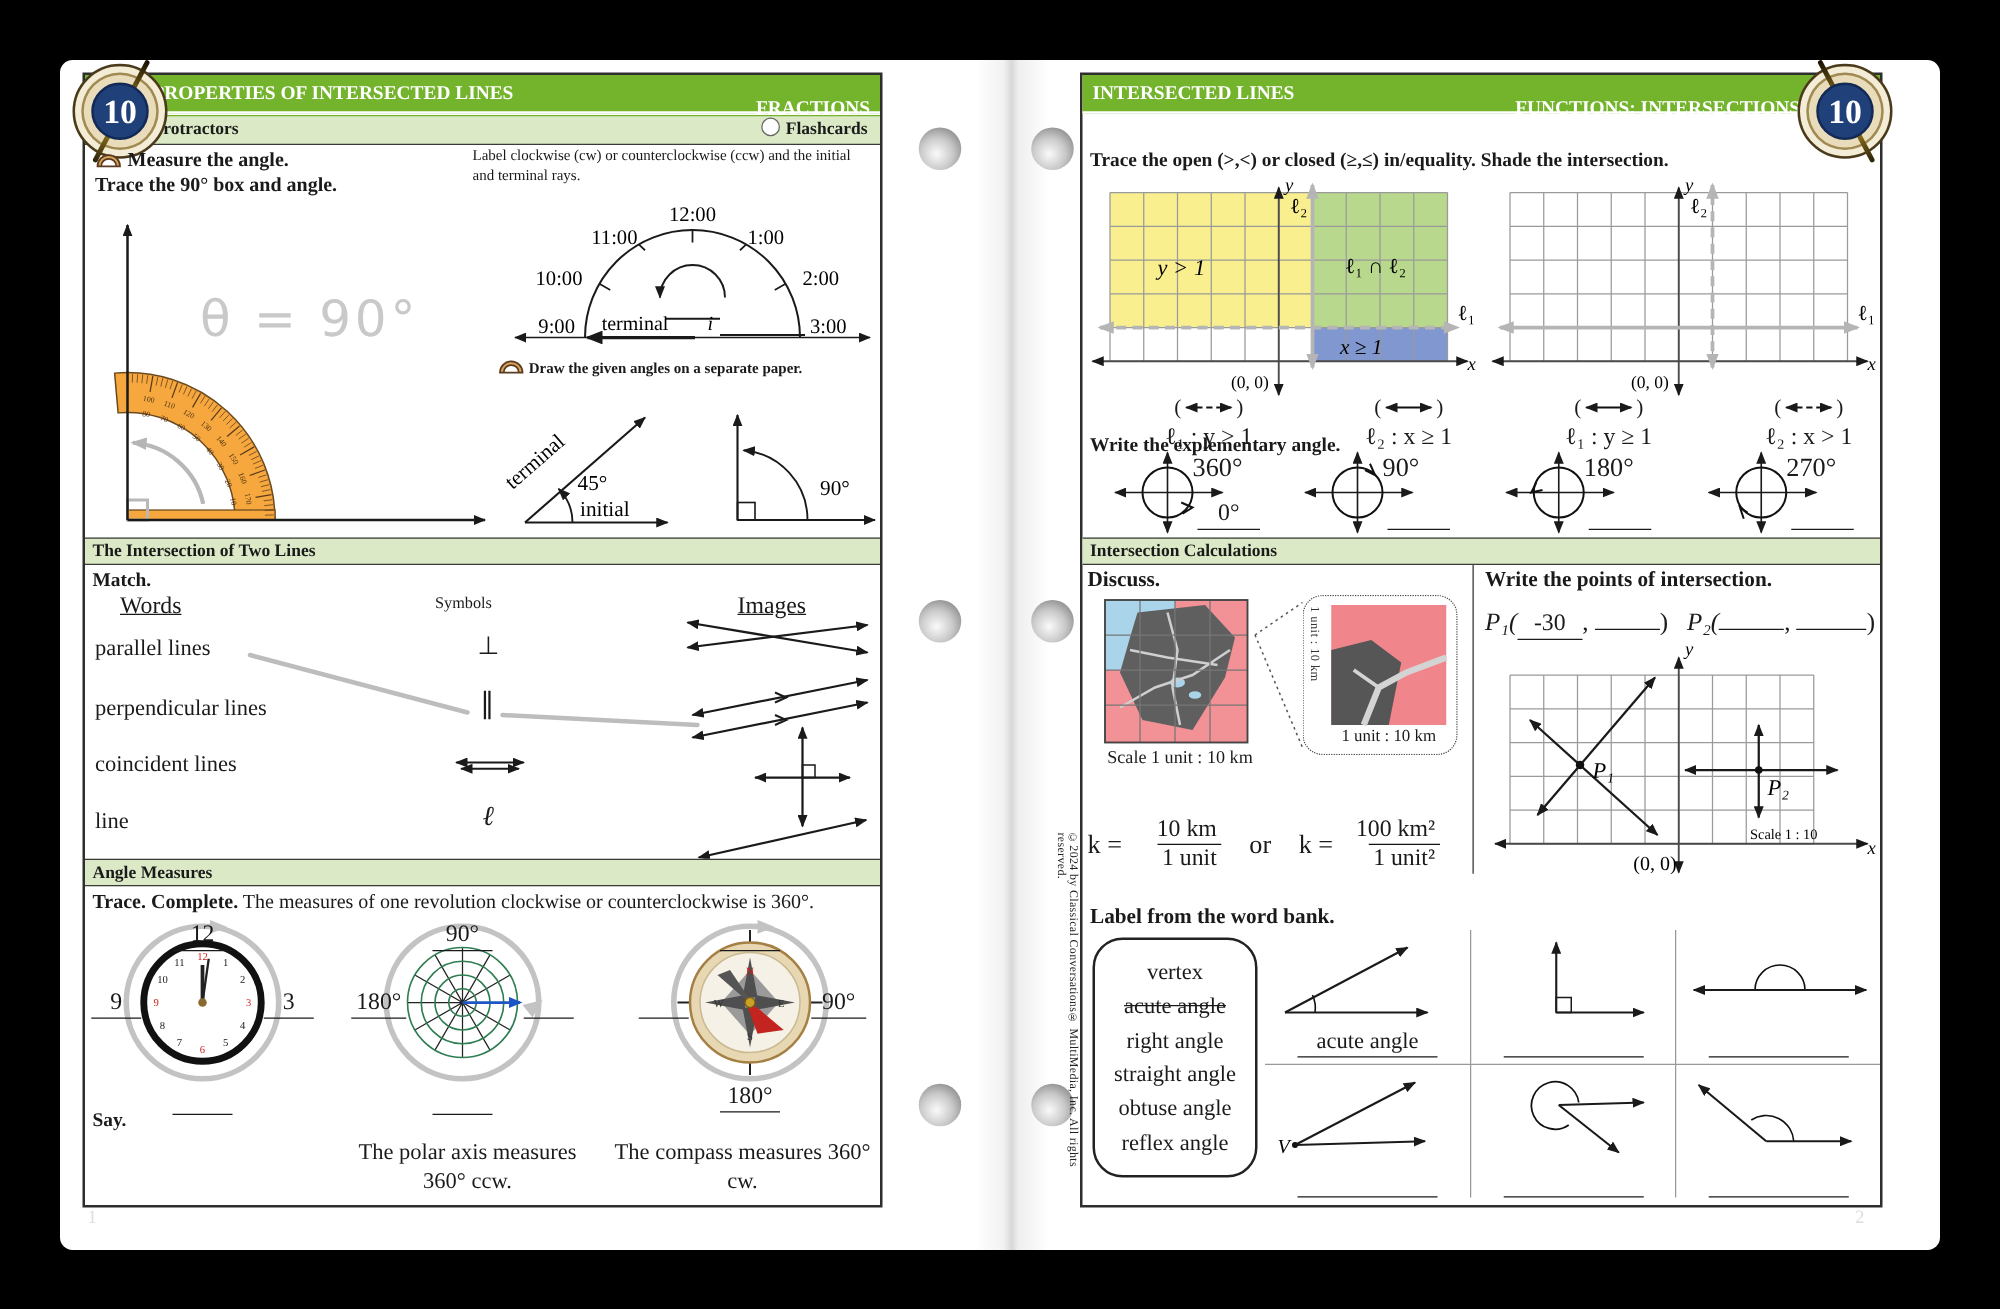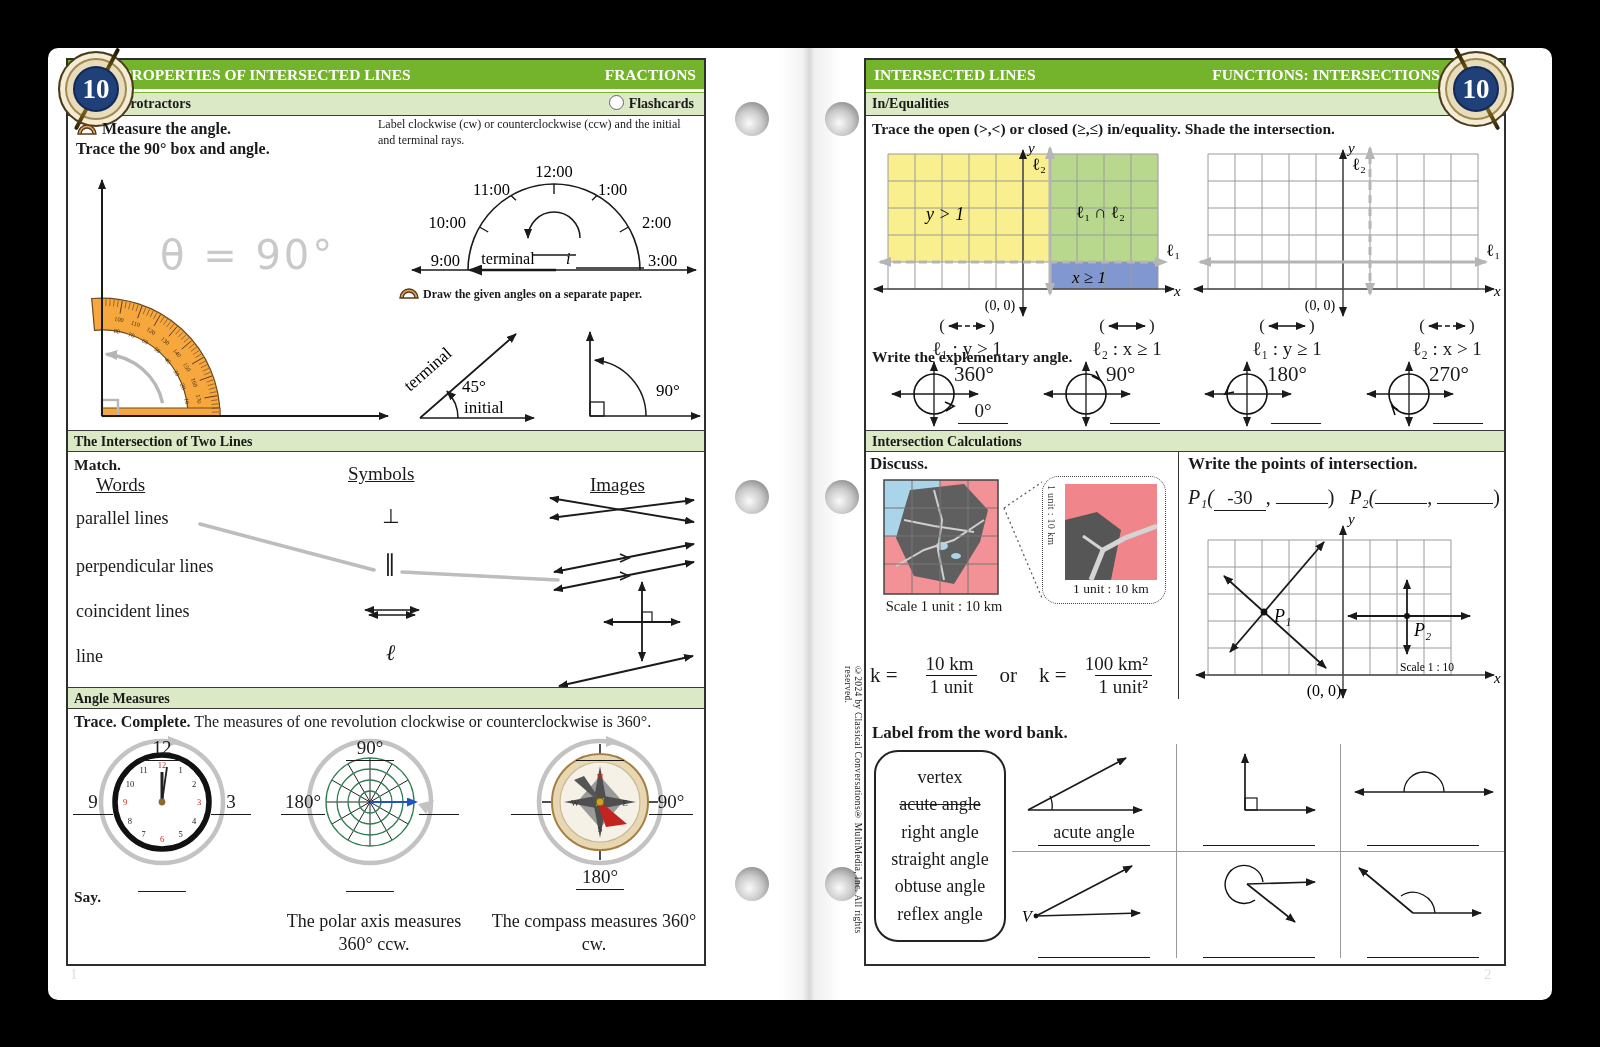--- a/index.html
+++ b/index.html
@@ -7,21 +7,21 @@
   .a{position:absolute;}
   #spread{left:48px;top:48px;width:1504px;height:952px;background:#fff;border-radius:10px;}
   #fold{left:732px;top:0;width:60px;height:952px;
     background:linear-gradient(90deg,#fff 0%,#f2f2f2 38%,#d8d8d8 49%,#efefef 58%,#fff 100%);}
   .hole{width:34px;height:34px;border-radius:50%;
     background:radial-gradient(circle at 42% 62%, #fafafa 0%, #c9c9c9 45%, #8d8d8d 80%, #9c9c9c 100%);}
   .page{background:#fff;border:2px solid #2e2e2e;width:636px;height:904px;}
   .gbar{left:0;width:100%;height:29px;background:#74b32c;border-bottom:2px solid #fff;
     color:#fff;font-weight:bold;font-size:15.5px;line-height:29px;}
   .gbar .lt{position:absolute;left:8px;top:0;}
-  .gbar .rt{position:absolute;right:8px;top:0;}
+  .gbar .rt{position:absolute;right:8px;top:12px;}
   .sbar{left:0;width:100%;height:22px;background:#dbe9c6;border-top:1.5px solid #74b32c;
     border-bottom:1.5px solid #3a3a3a;font-weight:bold;font-size:14px;line-height:21px;}
   .secbar{left:0;width:100%;height:22px;background:#dbe9c6;border-top:1.5px solid #3a3a3a;
     border-bottom:1.5px solid #3a3a3a;font-weight:bold;font-size:14px;line-height:21px;padding-left:6px;box-sizing:border-box;}
   .b{font-weight:bold;}
   .i{font-style:italic;}
   .blank{border-bottom:1.8px solid #1a1a1a;text-align:center;font-size:19px;line-height:21px;height:23px;}
   .cap{text-align:center;font-size:18px;line-height:1.3;}
   .badge{width:76px;height:76px;}
   .badge .ring{position:absolute;inset:0;border-radius:50%;background:#eadفff;
@@ -224,21 +224,21 @@
     <path d="M86,96 A56,56 0 0 0 34.9,40.2" fill="none" stroke="#1a1a1a" stroke-width="1.5" marker-end="url(#mA)"></path>
     <text x="96" y="76" font-size="17" class="gtext">90°</text>
   </svg>
 
   <div class="a secbar" style="top:370px">
     <span>The Intersection of Two Lines</span>
   </div>
   <div class="a b" style="left:6px;top:396px;font-size:15.5px">Match.</div>
 
   <div class="a" style="left:28px;top:414px;font-size:19px;text-decoration:underline">Words</div>
-  <div class="a" style="left:280px;top:403px;font-size:19px;text-decoration:underline">Symbols</div>
+  <div class="a" style="left:280px;top:414px;font-size:13px;">Symbols</div>
   <div class="a" style="left:522px;top:414px;font-size:19px;text-decoration:underline">Images</div>
 
   <div class="a" style="left:8px;top:448px;font-size:18px">parallel lines</div>
   <div class="a" style="left:8px;top:496px;font-size:18px">perpendicular lines</div>
   <div class="a" style="left:8px;top:541px;font-size:18px">coincident lines</div>
   <div class="a" style="left:8px;top:586px;font-size:18px">line</div>
 
   <svg class="a" style="left:0;top:392px;pointer-events:none" width="636" height="240">
     <line x1="132" y1="72" x2="306" y2="118" stroke="#bdbdbd" stroke-width="3.6" stroke-linecap="round"></line>
     <line x1="334" y1="120" x2="490" y2="128" stroke="#bdbdbd" stroke-width="3.6" stroke-linecap="round"></line>
@@ -354,23 +354,20 @@
 </div>
 
 <div class="a" style="left:70px;top:966px;color:#ddd;font-size:15px">1</div>
 
 <div class="a page" style="left:864px;top:58px;width:638px">
 
   <div class="a gbar" style="top:0">
     <span class="lt">INTERSECTED LINES</span>
     <span class="rt" style="right:64px">FUNCTIONS: INTERSECTIONS</span>
   </div>
-  <div class="a sbar" style="top:32px">
-    <span class="a" style="left:6px">In/Equalities</span>
-  </div>
   <div class="a badge" style="left:572px;top:-9px">
     <div class="ring"></div>
     <div class="needle" style="transform:rotate(-28deg)"></div>
     <div class="core">10</div>
   </div>
 
   <div class="a b" style="left:6px;top:60px;font-size:15.5px">Trace the open (&gt;,&lt;) or closed (≥,≤) in/equality. Shade the intersection.</div>
 
   <svg class="a" style="left:2px;top:82px" width="316" height="182">
     <rect x="20" y="12" width="162" height="108" fill="#f9ef8f"></rect>

